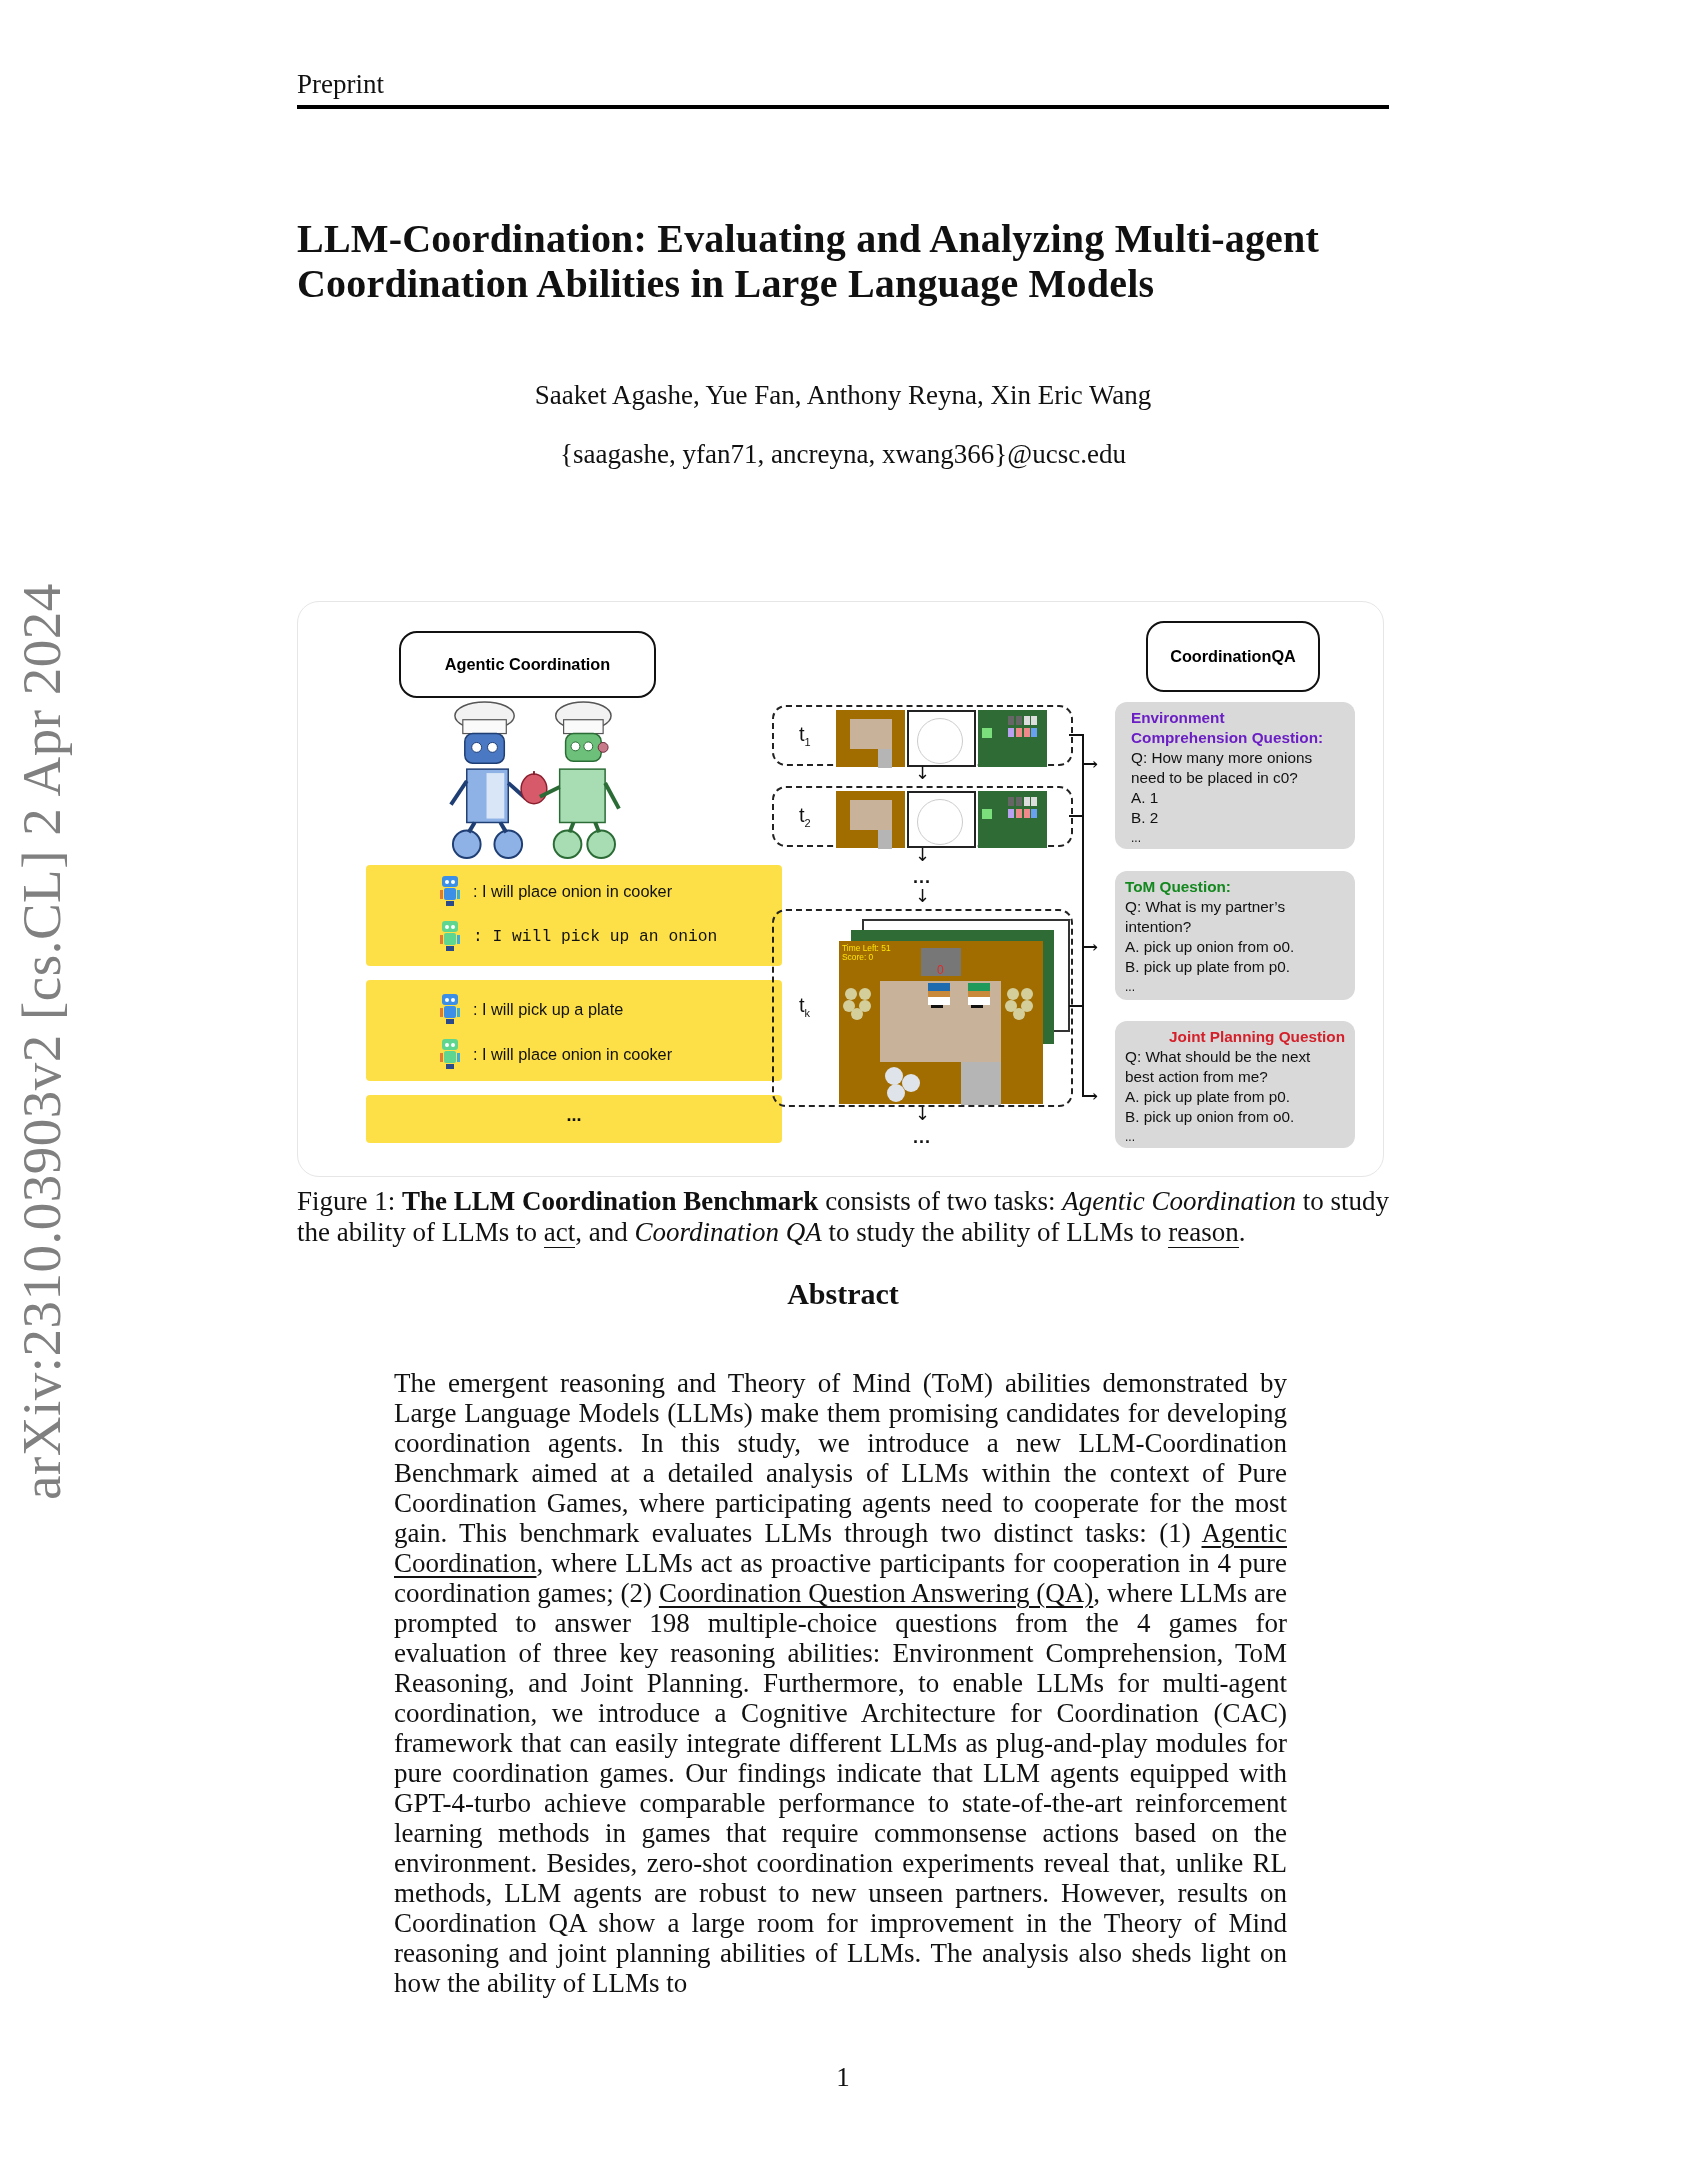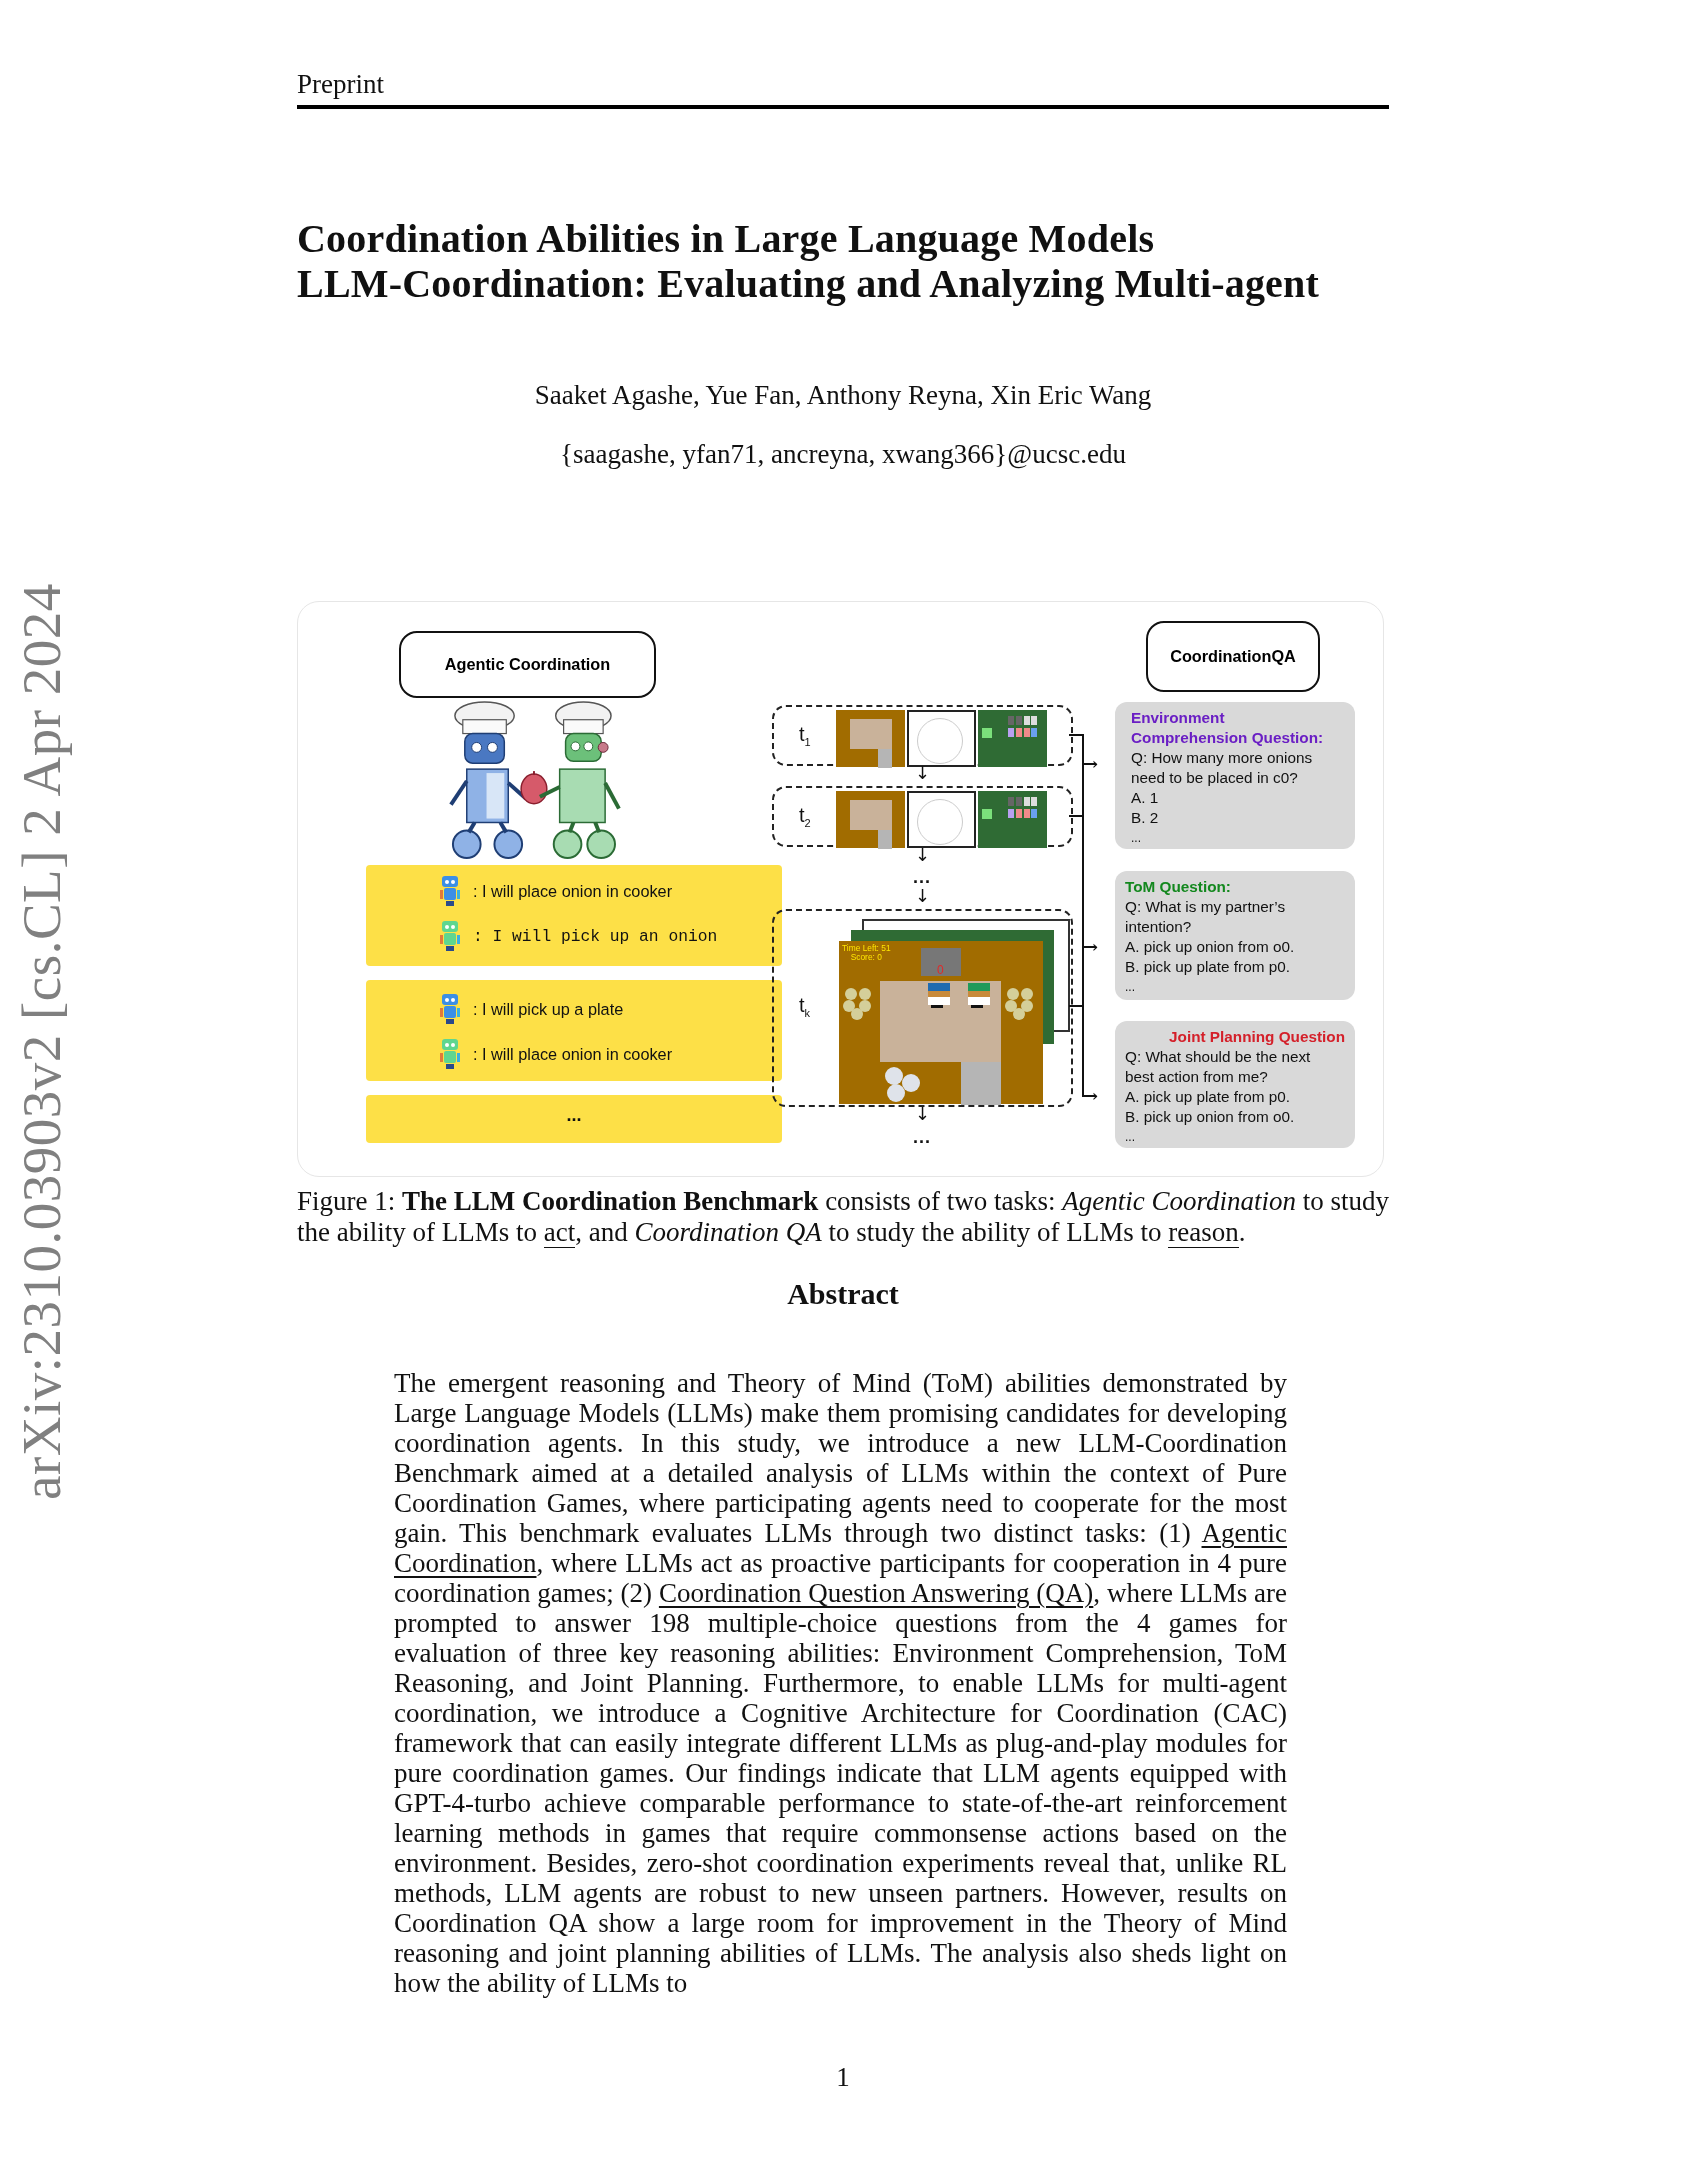--- a/index.html
+++ b/index.html
@@ -57,22 +57,22 @@
 </style>
 </head>
 <body>
 
 <div class="abs header-label">Preprint</div>
 <div class="abs header-rule"></div>
 
 <div class="abs sidebar-arxiv">arXiv:2310.03903v2  [cs.CL]  2 Apr 2024</div>
 
 <div class="abs title">
+  <div>LLM-Coordination: Evaluating and Analyzing Multi-agent</div>
   <div>Coordination Abilities in Large Language Models</div>
-  <div>LLM-Coordination: Evaluating and Analyzing Multi-agent</div>
 </div>
 
 <div class="abs authors">Saaket Agashe, Yue Fan, Anthony Reyna, Xin Eric Wang</div>
 <div class="abs affil">
   <div>{saagashe, yfan71, ancreyna, xwang366}@ucsc.edu</div>
 </div>
 
 <div class="abs figure">
 
   <div class="pill" style="left:101px; top:29px; width:253px; height:63px; line-height:63px; font-size:16.3px; font-weight:bold;">Agentic Coordination</div>
@@ -224,21 +224,21 @@
 
   <div class="dashed" style="left:474px; top:307px; width:297px; height:194px;"></div>
   <div class="tlabel" style="left:491px; top:392px;"><span>t</span><sub>k</sub></div>
   <div style="position:absolute; left:564px; top:317px; width:204px; height:109px; border:2px solid #333; background:#fff;"></div>
   <div style="position:absolute; left:553px; top:328px; width:203px; height:114px; background:#2f6b34;"></div>
   <div style="position:absolute; left:541px; top:339px; width:204px; height:163px; background:#a16c00;">
     <div style="position:absolute; left:41px; top:40px; width:121px; height:81px; background:#c9b29a;"></div>
     <div style="position:absolute; left:122px; top:121px; width:40px; height:43px; background:#b5b5b5;"></div>
     <div style="position:absolute; left:82px; top:7px; width:40px; height:28px; background:#777;"></div>
     <div style="position:absolute; left:98px; top:22px; font-family:'Liberation Sans',sans-serif; font-size:12px; color:#e02a2a;">0</div>
-    <div style="position:absolute; left:3px; top:3px; font-family:'Liberation Sans',sans-serif; font-size:8.4px; line-height:9px; color:#ffe600;text-align:center;">
+    <div style="position:absolute; left:3px; top:3px; font-family:'Liberation Sans',sans-serif; font-size:8.4px; line-height:9px; color:#ffe600;">
       <div>Time Left: 51</div>
       <div>Score: 0</div>
     </div>
     <div style="position:absolute; left:89px; top:42px; width:22px; height:26px;">
       <div style="height:8px;background:#1e6bb0"></div>
         <div style="height:6px;background:#c88a3a"></div>
         <div style="height:8px;background:#fff"></div>
         <div style="height:3px;width:12px;margin-left:3px;background:#111"></div>
     </div>
     <div style="position:absolute; left:129px; top:42px; width:22px; height:26px;">

